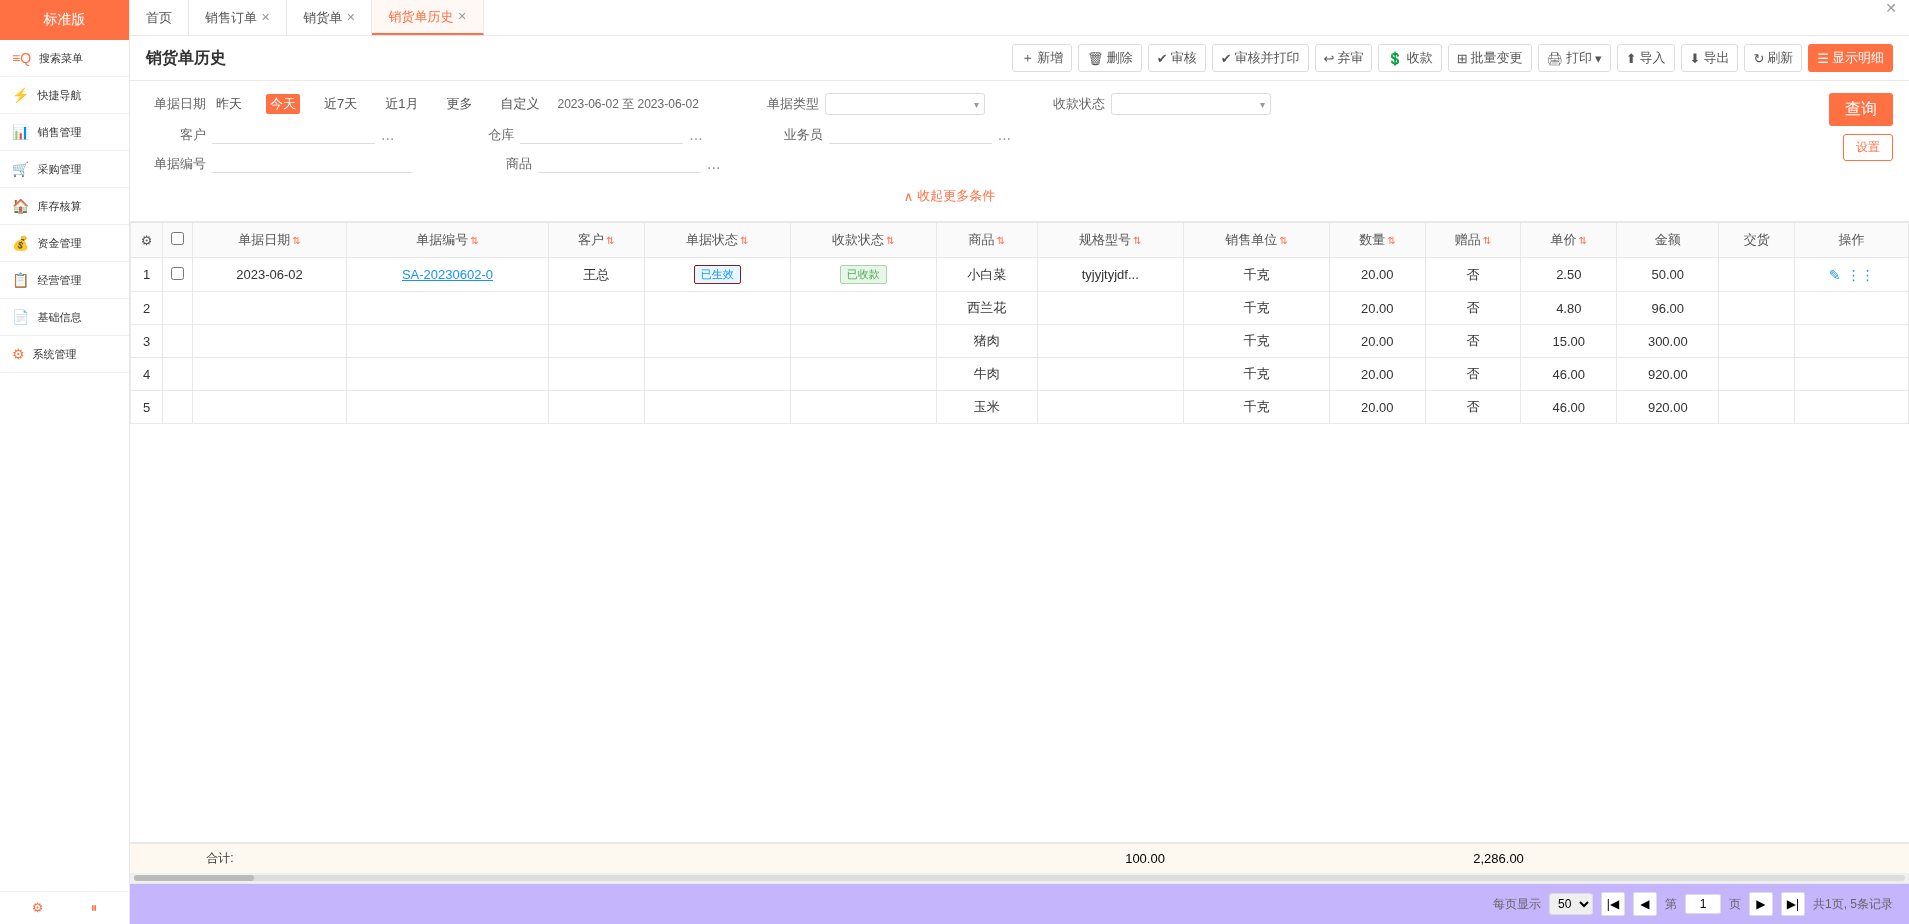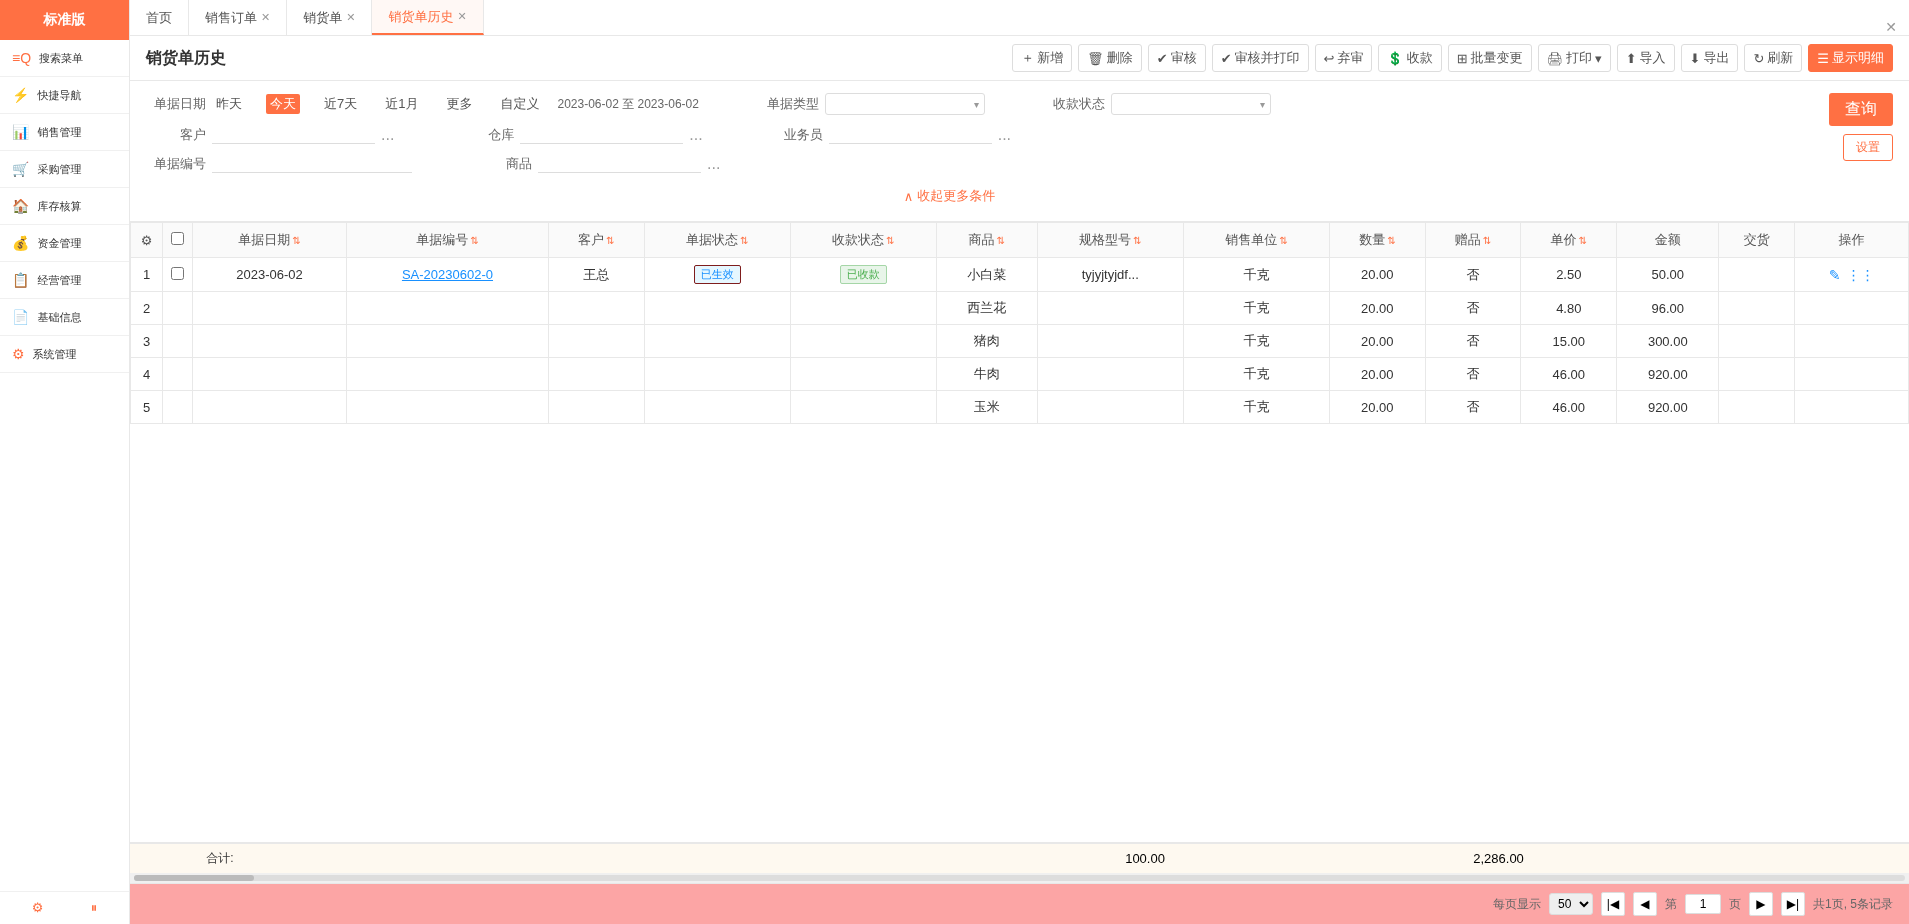--- a/index.html
+++ b/index.html
@@ -16,21 +16,21 @@
       flex-shrink: 0;
     }
     .sidebar-logo {
       height: 40px;
       background: #ff7043;
       display: flex;
       align-items: center;
       justify-content: center;
       color: white;
       font-size: 14px;
-      font-weight: bold;
+      font-weight: normal;
     }
     .sidebar-item {
       display: flex;
       align-items: center;
       padding: 10px 12px;
       cursor: pointer;
       color: #333;
       border-bottom: 1px solid #f0f0f0;
     }
     .sidebar-item .icon { margin-right: 8px; font-size: 14px; color: #ff7043; }
@@ -44,21 +44,21 @@
     }
 
     
     .main { flex: 1; display: flex; flex-direction: column; overflow: hidden; }
 
     
     .tabbar {
       background: #fff;
       border-bottom: 1px solid #e8e8e8;
       display: flex;
-      align-items: flex-end;
+      align-items: flex-start;
       height: 36px;
       flex-shrink: 0;
     }
     .tab {
       padding: 0 16px;
       height: 100%;
       display: flex;
       align-items: center;
       cursor: pointer;
       color: #555;
@@ -225,21 +225,21 @@
       display: flex;
       align-items: center;
       padding: 6px 0;
       flex-shrink: 0;
       text-align: center;
     }
     .footer-label { padding: 0 16px; color: #333; font-size: 12px; min-width: 180px; }
 
     
     .pagination {
-      background: #fca5a5;
+      background: #c4b5fd;
       border-top: 1px solid #e8e8e8;
       padding: 8px 16px;
       display: flex;
       align-items: center;
       justify-content: flex-end;
       gap: 8px;
       flex-shrink: 0;
     }
     .pagination-label { color: #666; font-size: 12px; }
     .pagination-select {

